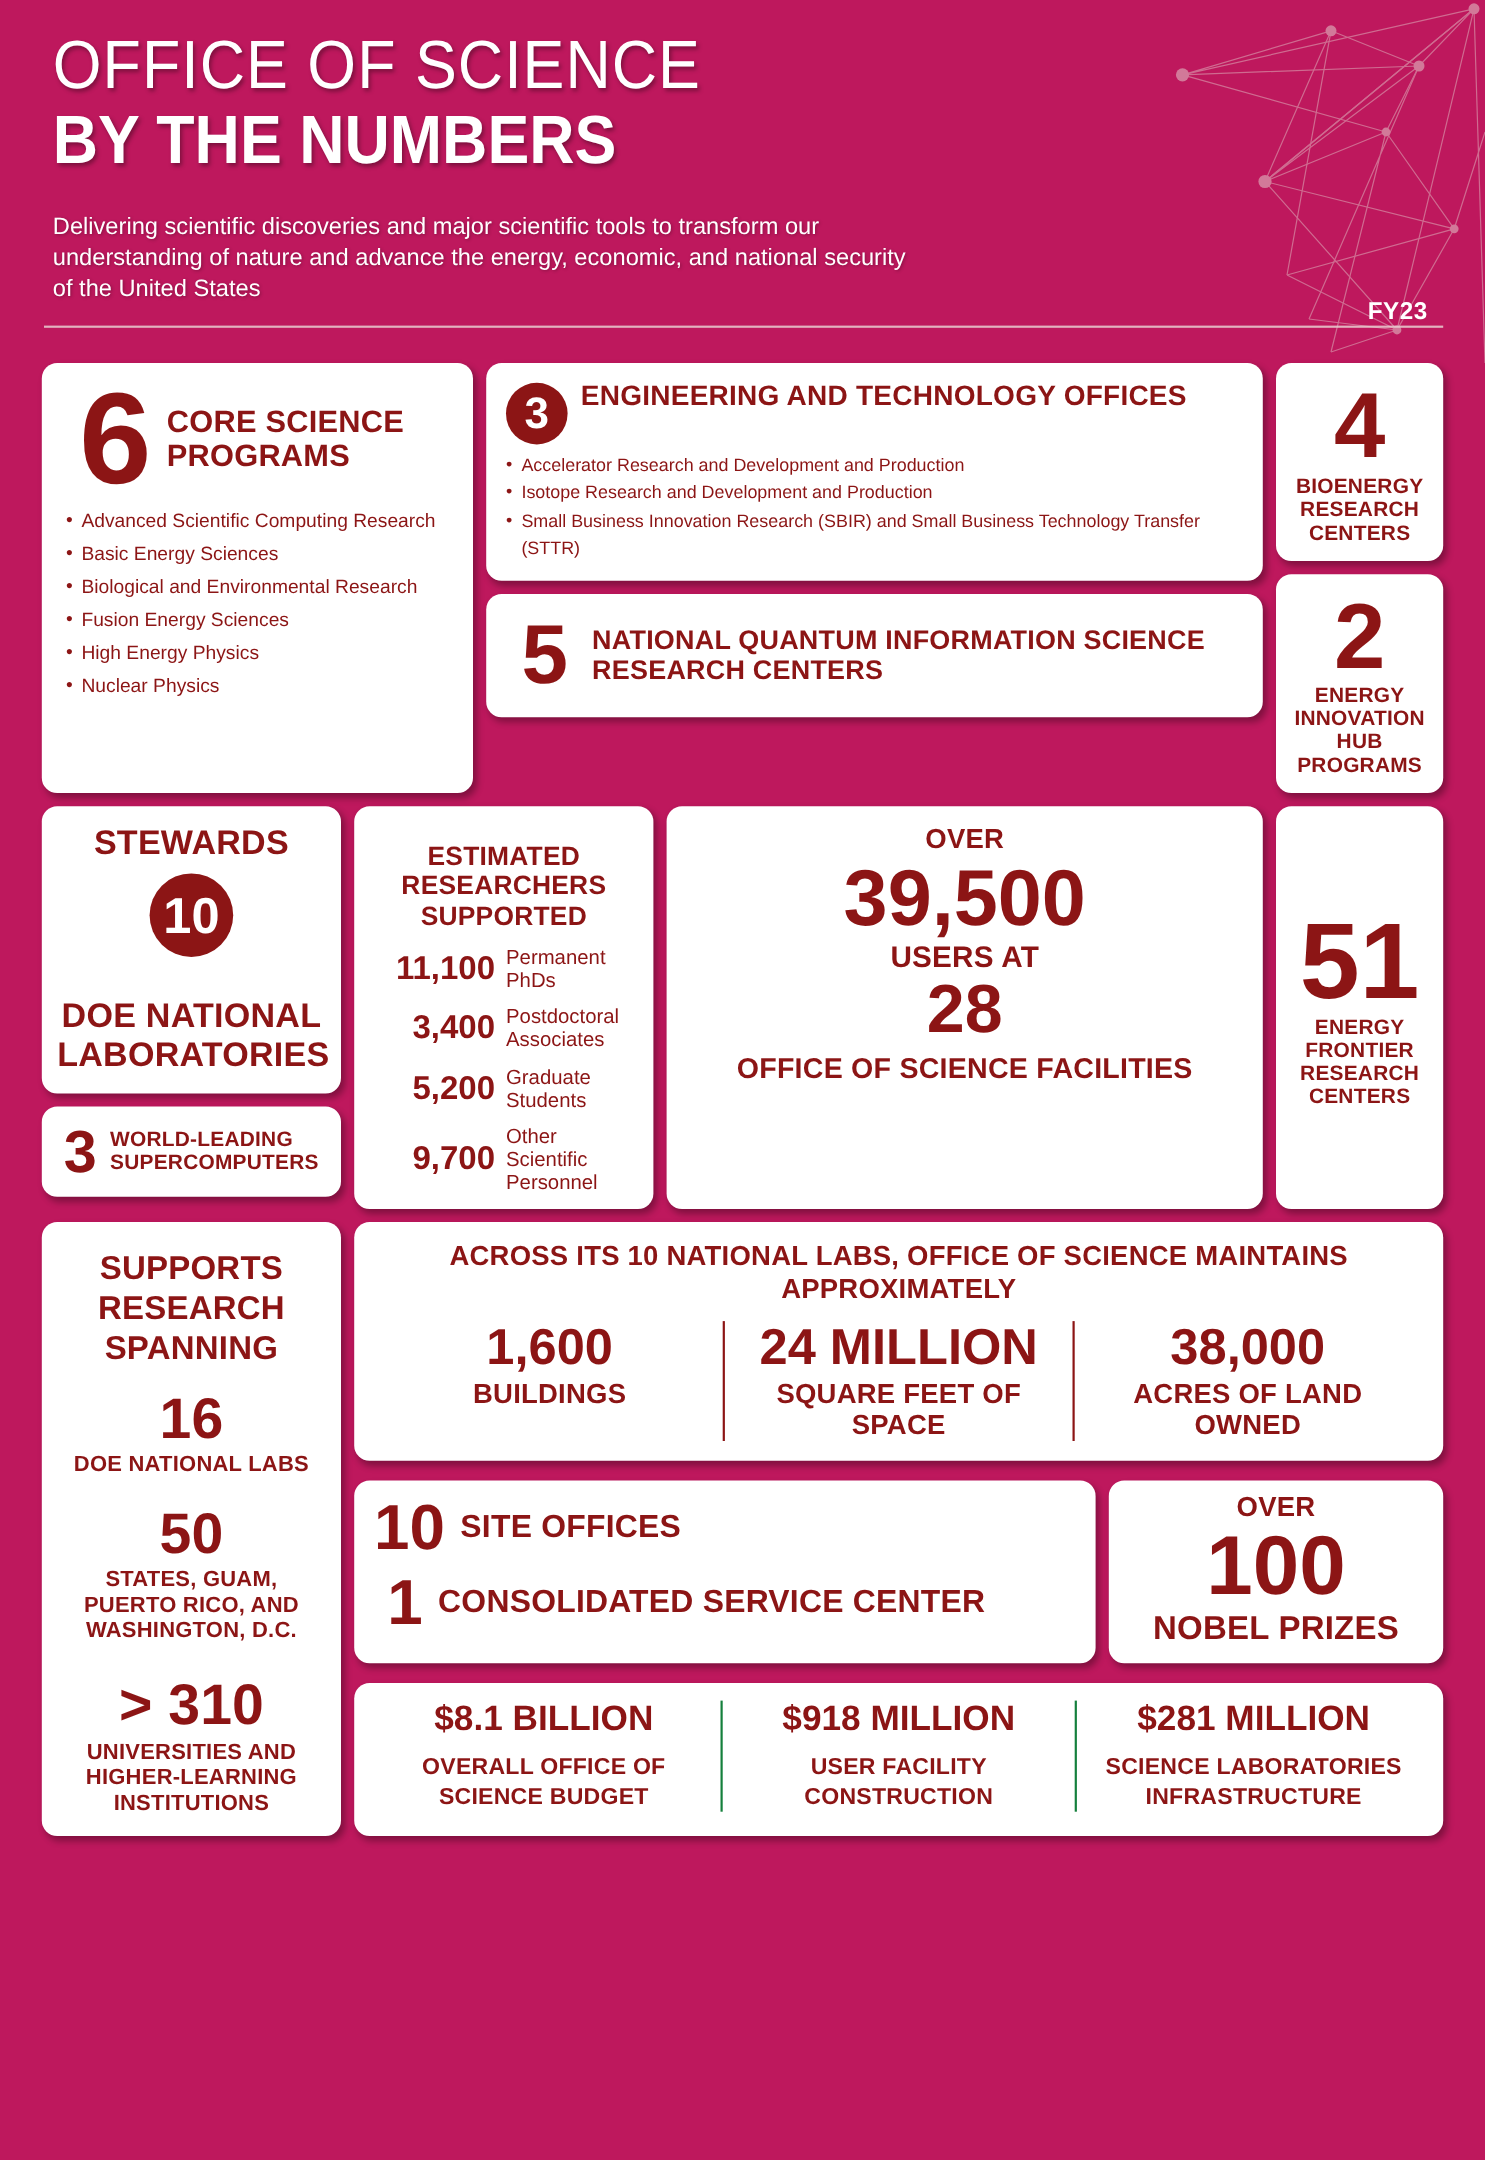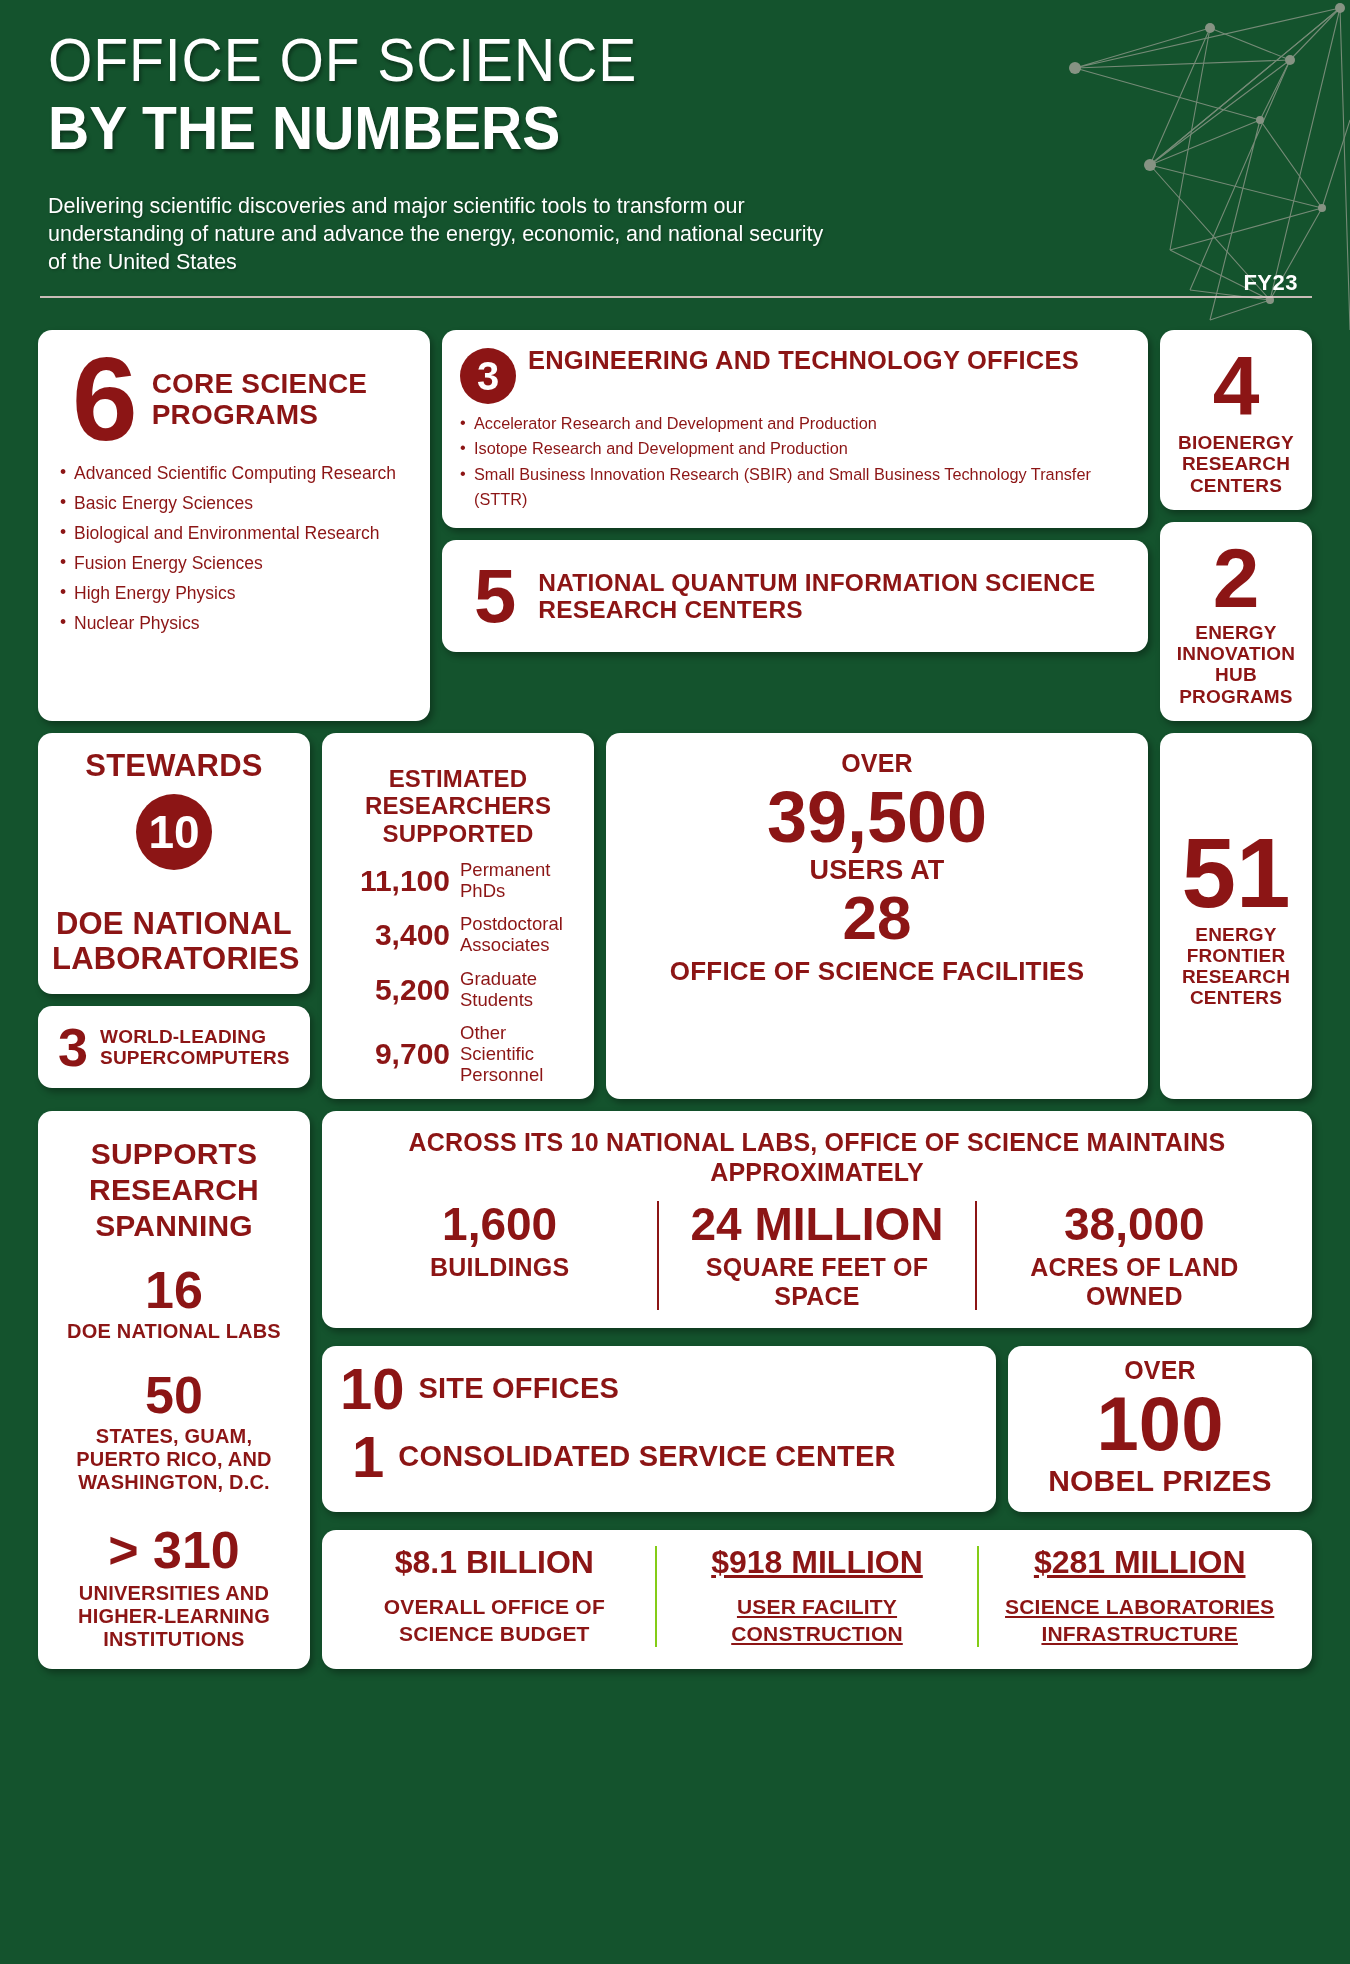--- a/index.html
+++ b/index.html
@@ -3,21 +3,21 @@
 <meta charset="utf-8">
 <style>
   html,body{margin:0;padding:0;}
   body{
     width:1350px;height:1964px;
     background:#7d1114;
     font-family:"Liberation Sans", sans-serif;
     color:#8c1515;
     overflow:hidden;
   }
-  .page{position:relative;width:1350px;height:1964px;background:#14532d;box-sizing:border-box;}
+  .page{position:relative;width:1350px;height:1964px;background:#be185d;box-sizing:border-box;}
 
   
   .header{position:relative;padding:28px 48px 0 48px;height:330px;box-sizing:border-box;}
   .net{position:absolute;top:0;right:0;width:700px;height:330px;pointer-events:none;opacity:.55;}
   .title-1{
     font-size:62px;line-height:64px;font-weight:400;color:#ffffff;
     letter-spacing:1px;font-family:"Liberation Sans Narrow","Liberation Sans",sans-serif;
     transform:scaleX(.92);transform-origin:left center;
     text-shadow:2px 3px 4px rgba(0,0,0,.35);
   }
@@ -135,21 +135,21 @@
   .site-row.two .n{font-size:58px;}
 
   #card-nobel{width:304px;padding:10px 12px 14px;text-align:center;}
   #card-nobel .over{font-size:25px;}
   #card-nobel .n{font-size:76px;line-height:1;margin:2px 0 2px;}
   #card-nobel .t{font-size:30px;}
 
   #card-budget{padding:16px 12px 22px;}
   .bud-row{display:flex;}
   .bud-cell{flex:1;text-align:center;padding:0 10px;}
-  .bud-cell + .bud-cell{border-left:2px solid #84cc16;text-decoration:underline;}
+  .bud-cell + .bud-cell{border-left:2px solid #15803d;}
   .bud-cell .n{font-size:32px;}
   .bud-cell .t{font-size:21px;margin-top:16px;line-height:1.28;}
 </style>
 </head>
 <body>
 
 <div class="page">
 
   <div class="header">
     <svg class="net" viewBox="0 0 700 330" preserveAspectRatio="none">

